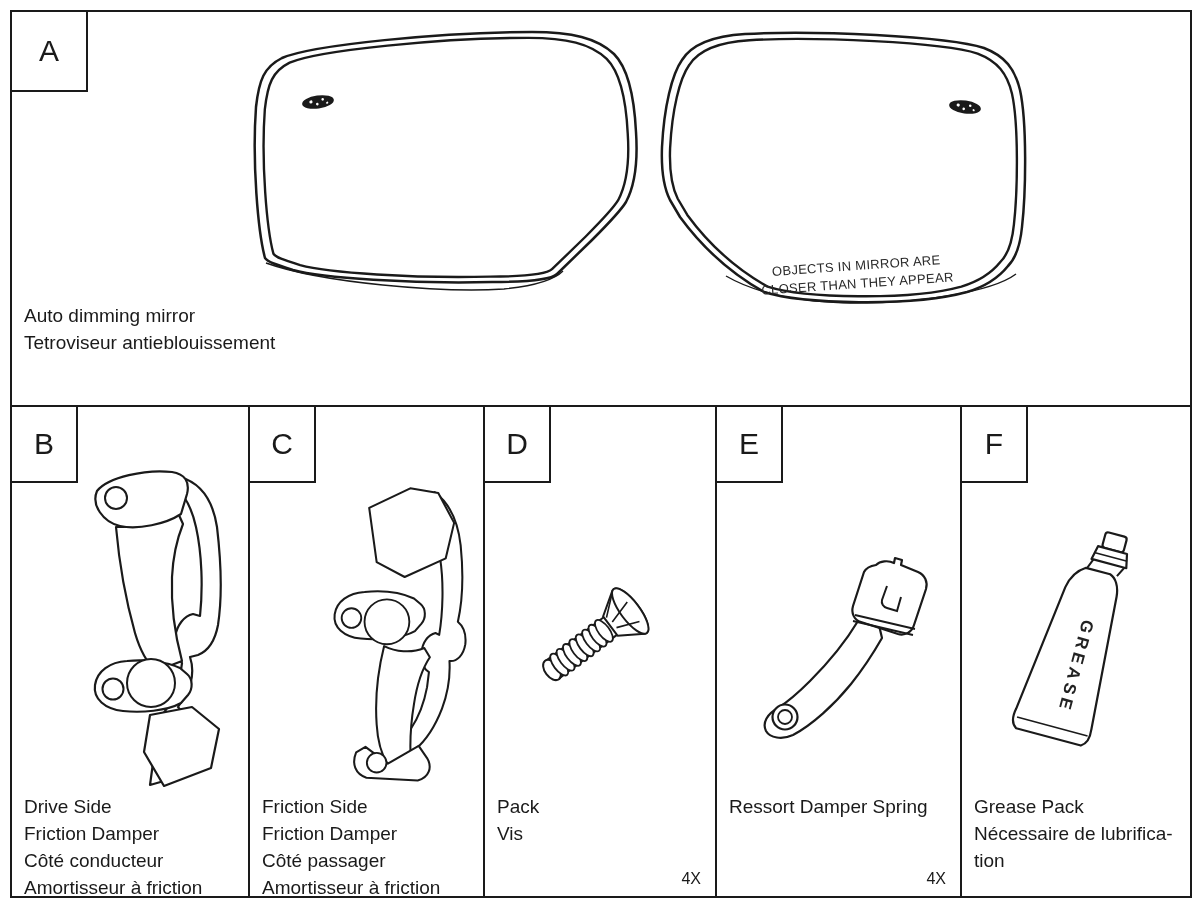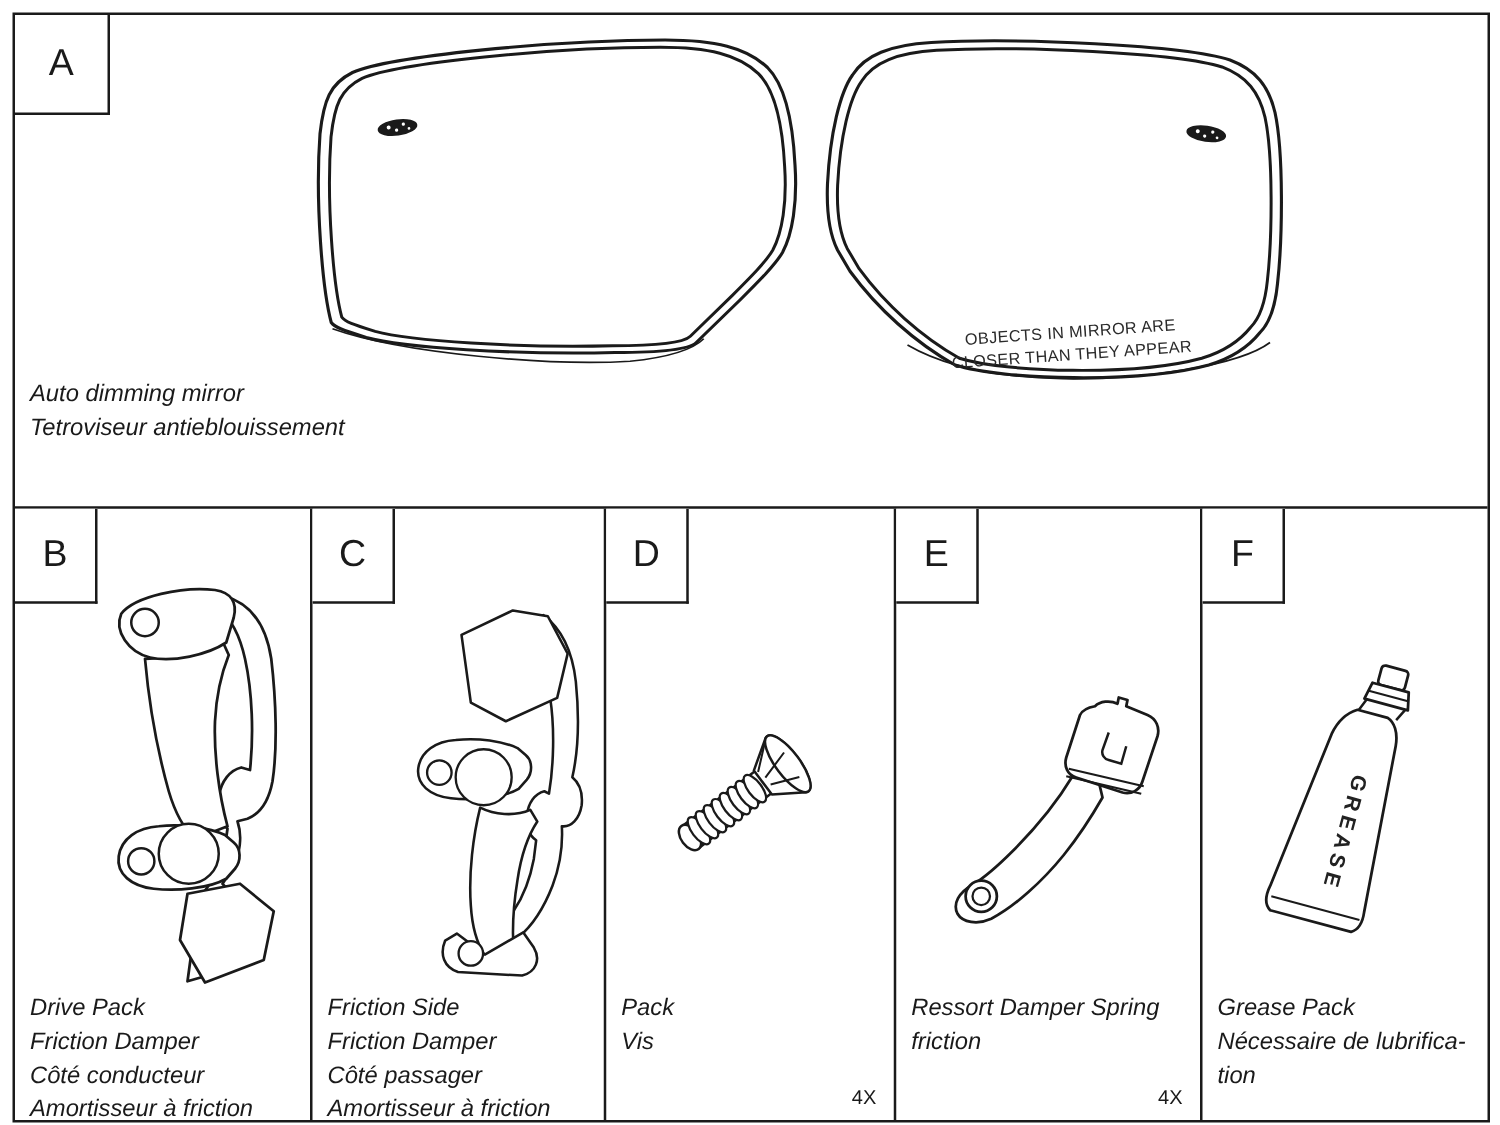--- a/index.html
+++ b/index.html
@@ -14,21 +14,21 @@
   .col{position:relative;height:100%;border-left:2px solid #1a1a1a;}
   .col:first-child{border-left:none;}
   .col-b{width:236px;} .col-c{width:235px;} .col-d{width:232px;}
   .col-e{width:245px;} .col-f{flex:1;}
   .letter-box{position:absolute;left:0;top:0;width:64px;height:74px;
               border-right:2px solid #1a1a1a;border-bottom:2px solid #1a1a1a;
               background:#fff;display:flex;align-items:center;justify-content:center;z-index:3;}
   .panel-a .letter-box{width:74px;height:78px;}
   .letter{font-size:30px;color:#1a1a1a;}
   .caption{position:absolute;left:12px;top:386px;font-size:19px;line-height:27px;
-           color:#1a1a1a;white-space:nowrap;z-index:2;font-style:italic;}
+           color:#1a1a1a;white-space:nowrap;z-index:2;}
   .panel-a .caption{top:290px;}
   .qty{position:absolute;right:14px;bottom:8px;font-size:16px;color:#1a1a1a;z-index:2;}
   svg.illus{position:absolute;overflow:visible;}
   .illus-mirrors{left:0;top:0;width:1178px;height:391px;}
   .illus-b{left:78px;top:62px;width:150px;height:320px;}
   .illus-c{left:80px;top:65px;width:140px;height:322px;}
   .illus-d{left:43px;top:166px;width:135px;height:125px;}
   .illus-e{left:41px;top:148px;width:178px;height:184px;}
   .illus-f{left:50px;top:121px;width:150px;height:250px;}
   .ln{fill:none;stroke:#1a1a1a;}
@@ -121,21 +121,21 @@
           <path class="shp" stroke-width="2.2" d="M 5,216 C 7,202 20,193 37,192
             C 57,190 77,193 90,199 L 97,205 C 103,210 103,220 98,226 L 91,234
             C 77,242 51,244 33,242 C 15,240 3,230 5,216 Z"></path>
           <circle class="shp" stroke-width="2" cx="23" cy="220" r="10.5"></circle>
           <circle class="shp" stroke-width="2" cx="61" cy="214" r="24"></circle>
           <path class="shp" stroke-width="2.2" d="M 7,22 C 18,8 56,0 82,3
             C 95,5 100,13 97,25 L 91,45 C 76,55 48,61 30,57 C 13,53 1,36 7,22 Z"></path>
           <circle class="shp" stroke-width="2" cx="26" cy="29" r="11"></circle>
         </svg>
         <div class="caption">
-          <div>Drive Pack</div>
+          <div>Drive Side</div>
           <div>Friction Damper</div>
           <div>Côté conducteur</div>
           <div>Amortisseur à friction</div>
         </div>
       </section>
 
       <section class="col col-c panel">
         <div class="letter-box">
           <span class="letter">C</span>
         </div>
@@ -208,21 +208,20 @@
           <circle class="shp" stroke-width="1.8" cx="27" cy="162" r="7"></circle>
           <path class="shp" stroke-width="2.2" d="M 118,10 C 122,6 130,5 136,8
             L 137,3 L 144,5 L 143,10 L 160,17 C 167,20 170,27 168,34
             L 156,70 C 154,77 147,81 140,79 L 103,67 C 96,65 93,58 95,51
             L 106,17 C 108,13 112,11 118,10 Z"></path>
           <path class="ln" stroke-width="1.8" d="M 97,60 L 157,74 M 95,66 L 155,80"></path>
           <path class="ln" stroke-width="2" d="M 129,31 L 124,45 A 6.5,6.5 0 0 0 129,53 L 139,56 L 143,42"></path>
         </svg>
         <div class="caption">
           <div>Ressort Damper Spring</div>
-          <div>friction</div>
         </div>
         <div class="qty">4X</div>
       </section>
 
       <section class="col col-f panel">
         <div class="letter-box">
           <span class="letter">F</span>
         </div>
         <svg class="illus illus-f" viewBox="0 0 150 250">
           <g transform="translate(0,4) rotate(15 100 20)">

